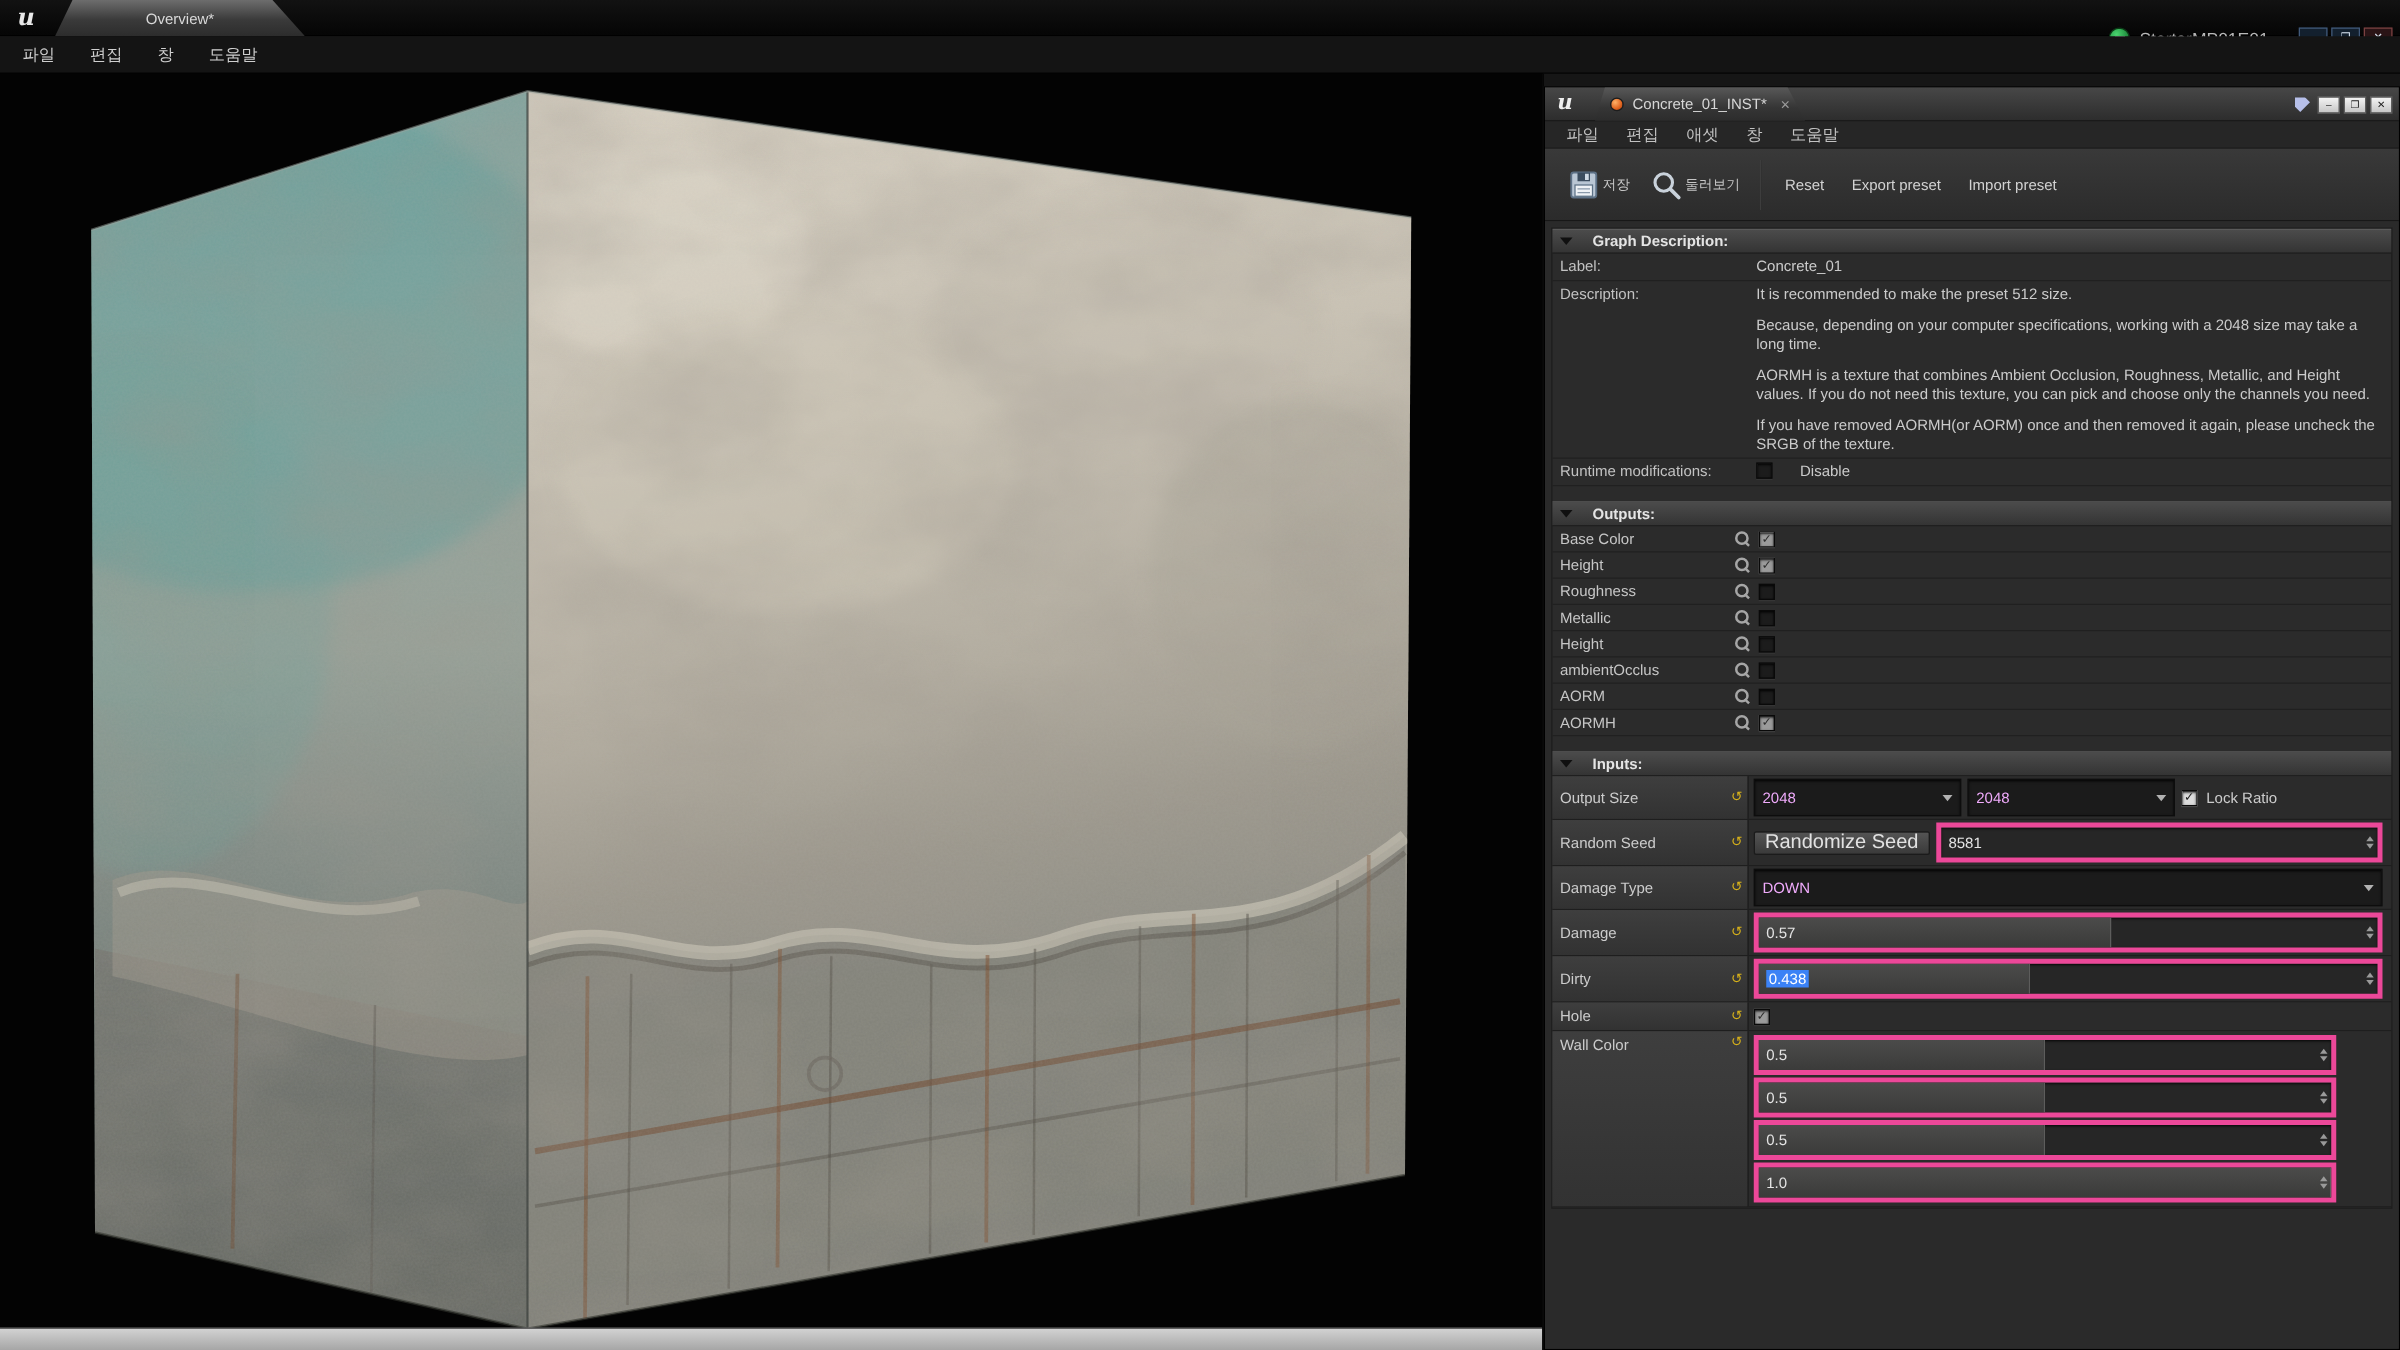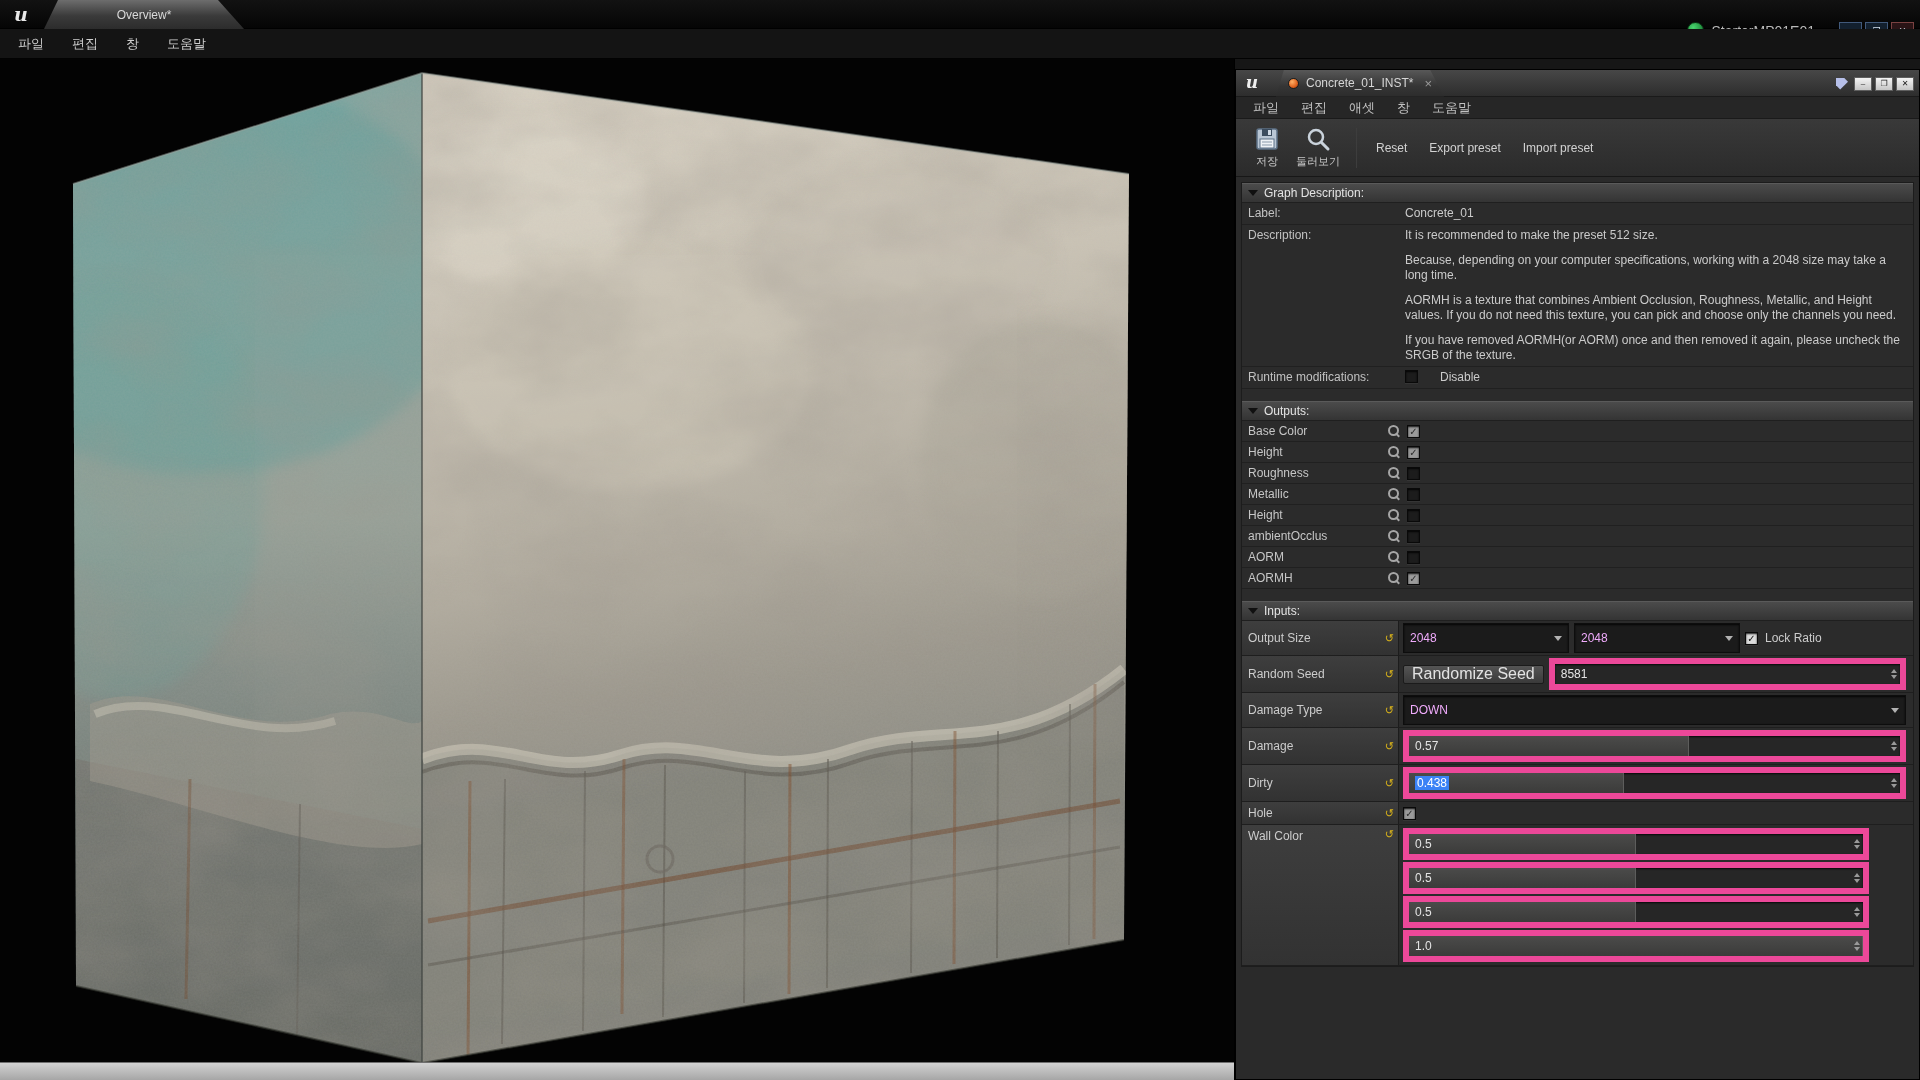--- a/index.html
+++ b/index.html
@@ -38,29 +38,29 @@
   .p-tab-close{color:#9a9a9a;font-size:13px;margin-left:4px;cursor:pointer}
   .p-tb-right{position:absolute;right:5px;top:0;height:27px;display:flex;align-items:center;gap:6px}
   .tag-icon{width:12px;height:12px;background:#b6bfe9;clip-path:polygon(0 0,65% 0,100% 35%,35% 100%,0 65%);position:relative}
   .pwbtns{display:flex;gap:3px}
   .pwbtn{width:18px;height:14px;background:linear-gradient(#f4f4f4,#c6c6c6);border:1px solid #5f5f5f;color:#222;font-size:8px;display:flex;align-items:center;justify-content:center;cursor:pointer}
   .p-menubar{height:22px;background:#262626;border-bottom:1px solid #1a1a1a;display:flex;align-items:center;padding-left:6px}
   .p-menu-item{padding:0 11px;font-size:13px;color:#c2c2c2;cursor:pointer}
 
   
   .p-toolbar{height:58px;background:linear-gradient(#393939,#2b2b2b);border-bottom:1px solid #171717;display:flex;align-items:center;padding-left:10px}
-  .tool{display:flex;flex-direction:column;align-items:center;gap:2px;padding:0 8px;cursor:pointer}
+  .tool{display:flex;flex-direction:row;align-items:center;gap:2px;padding:0 8px;cursor:pointer}
   .tool-label{font-size:11px;color:#c6c6c6}
   .tool-sep{width:1px;height:40px;background:#1f1f1f;margin:0 8px;border-right:1px solid #3d3d3d}
   .tool-text{font-size:12px;color:#d2d2d2;padding:0 11px;height:58px;display:flex;align-items:center;cursor:pointer}
 
   
   .p-content{flex:1;background:#2a2a2a;padding:5px;overflow:hidden}
   .props{background:#2b2b2b;border:1px solid #1c1c1c}
-  .sec{height:20px;background:linear-gradient(#4b4b4b,#343434);border-top:1px solid #5a5a5a;border-bottom:1px solid #1f1f1f;display:flex;align-items:center;gap:6px;padding-left:6px;font-size:12px;font-weight:normal;color:#e4e4e4;cursor:pointer}
+  .sec{height:20px;background:linear-gradient(#4b4b4b,#343434);border-top:1px solid #5a5a5a;border-bottom:1px solid #1f1f1f;display:flex;align-items:center;gap:16px;padding-left:6px;font-size:12px;font-weight:bold;color:#e4e4e4;cursor:pointer}
   .tri{width:0;height:0;border-left:5px solid transparent;border-right:5px solid transparent;border-top:6px solid #101010}
   .gap{height:12px}
 
   .krow{display:flex;border-bottom:1px solid #202020}
   .key{flex:0 0 157px;padding:3px 6px;font-size:12px;color:#c2c2c2}
   .val{flex:1;padding:3px 8px 3px 6px;font-size:12px;color:#cbcbcb;line-height:15px}
   .val p + p{margin-top:10px}
   .val-inline{display:flex;gap:22px}
 
   .orow{display:flex;align-items:center;height:21px;border-bottom:1px solid #202020;padding-left:6px}
@@ -80,21 +80,21 @@
   .ikey.top{align-items:flex-start;padding-top:4px}
   .revert{color:#d8b21a;font-size:11px;line-height:1}
   .ival{flex:1;display:flex;align-items:center;gap:5px;padding:2px 7px 2px 4px}
   .ival.col{flex-direction:column;align-items:stretch;gap:2px;padding:3px 7px 3px 4px}
 
   .select{height:30px;background:#1b1b1b;border:1px solid #0d0d0d;box-shadow:inset 0 1px 2px rgba(0,0,0,.85);display:flex;align-items:center;justify-content:space-between;padding:0 6px;font-size:12px;color:#f0abfc;cursor:pointer}
   .select.w166{width:166px}
   .select.grow{flex:1}
   .arrow-dn{width:0;height:0;border-left:4px solid transparent;border-right:4px solid transparent;border-top:5px solid #b2b2b2}
 
-  .numfield{position:relative;height:32px;background:#262626;border:6px solid #ec4899;box-shadow:inset 0 1px 2px rgba(0,0,0,.8);display:flex;align-items:center;padding:0 16px 0 6px;font-size:12px;color:#e4e4e4;overflow:hidden;cursor:text}
+  .numfield{position:relative;height:32px;background:#262626;border:4px solid #ec4899;box-shadow:inset 0 1px 2px rgba(0,0,0,.8);display:flex;align-items:center;padding:0 16px 0 6px;font-size:12px;color:#e4e4e4;overflow:hidden;cursor:text}
   .numfield.grow{flex:1}
   .numfield.w466{width:466px}
   .nf-fill{position:absolute;left:0;top:0;bottom:0;background:linear-gradient(#4b4b4a,#3b3b3a);border-right:1px solid #5d5d5c}
   .nf-text{position:relative;z-index:1}
   .sel-text{background:#3b82f6;color:#fff;padding:0 2px}
   .spin{position:absolute;right:3px;top:0;bottom:0;display:flex;flex-direction:column;justify-content:center;gap:2px;cursor:pointer}
   .spin i{display:block;width:0;height:0;border-left:3px solid transparent;border-right:3px solid transparent}
   .spin .up{border-bottom:4px solid #9a9a9a}
   .spin .dn{border-top:4px solid #9a9a9a}
 

